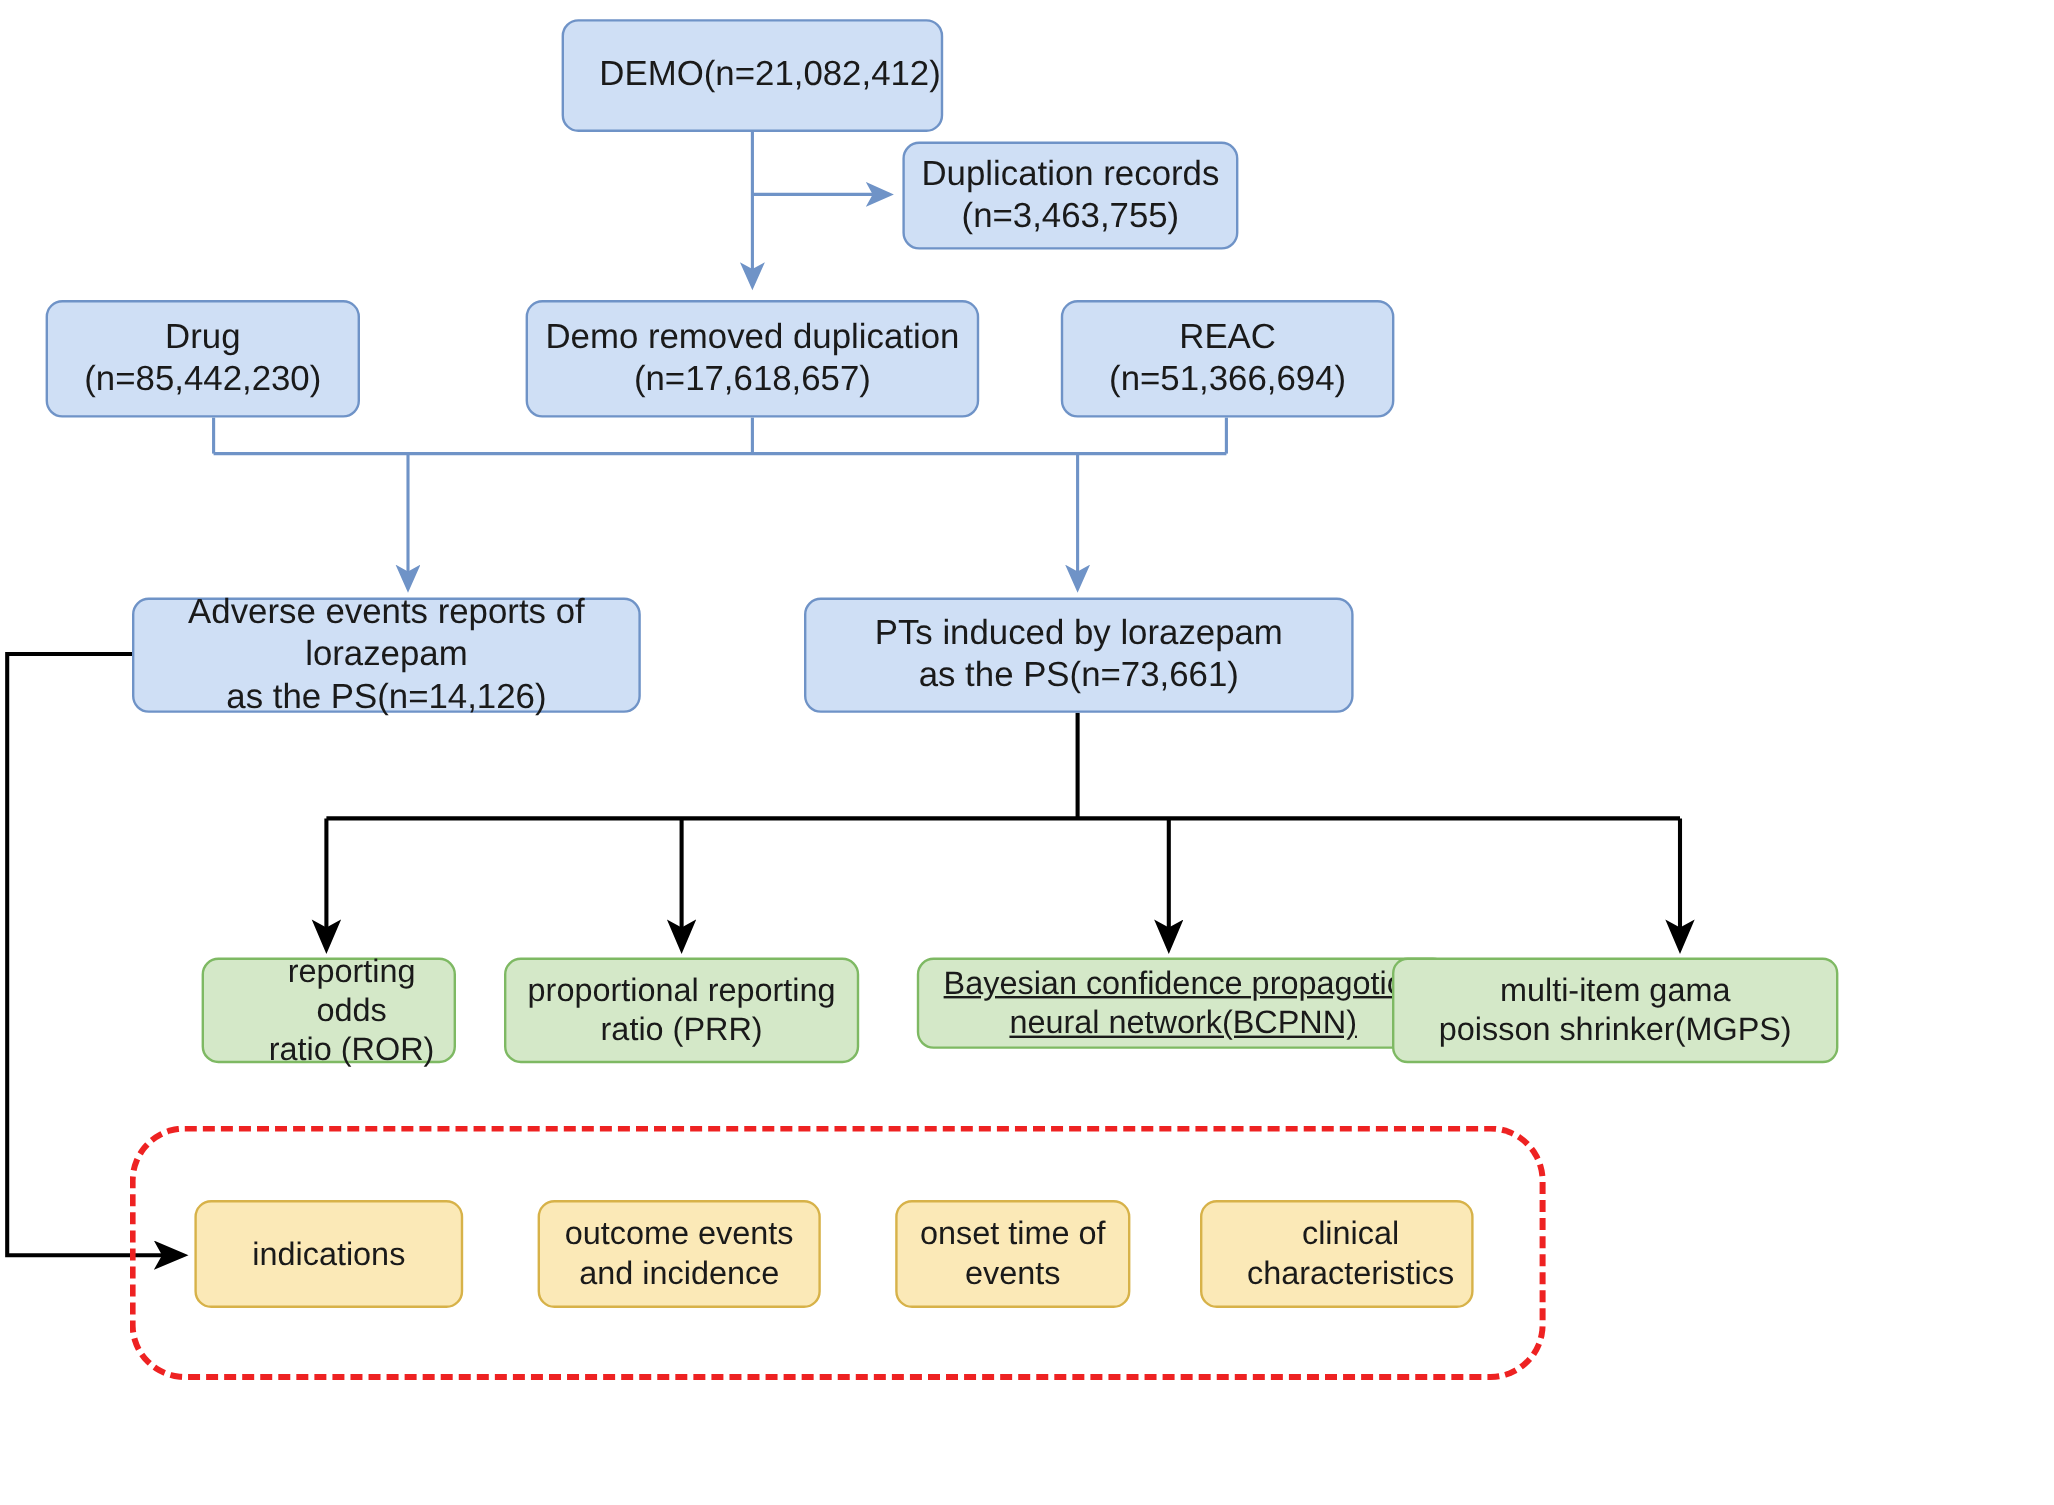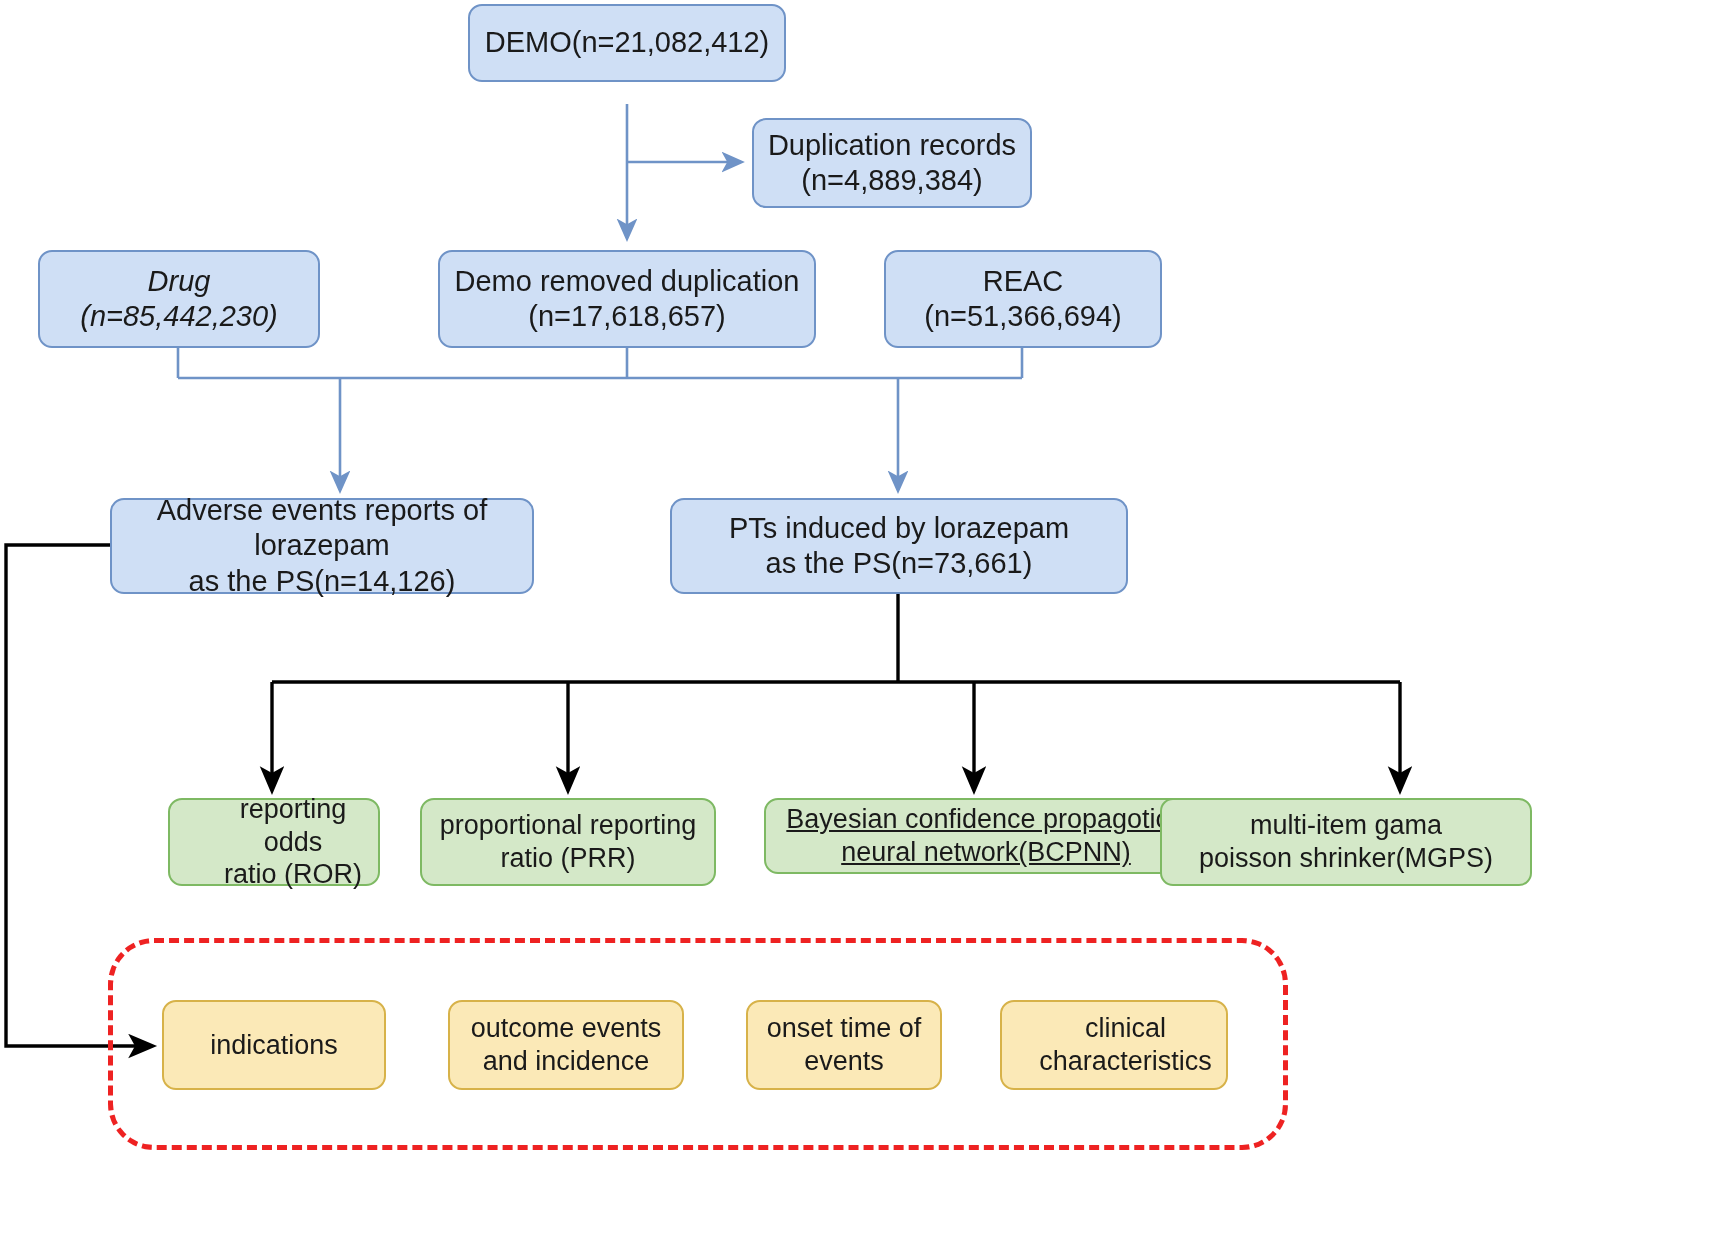--- a/index.html
+++ b/index.html
@@ -103,30 +103,30 @@
       <path d="M568,682 L568,790" stroke="#000000" stroke-width="3.4" fill="none" marker-end="url(#arrow-black)"></path>
       <path d="M974,682 L974,790" stroke="#000000" stroke-width="3.4" fill="none" marker-end="url(#arrow-black)"></path>
       <path d="M1400,682 L1400,790" stroke="#000000" stroke-width="3.4" fill="none" marker-end="url(#arrow-black)"></path>
     </g>
 
     <g>
       <path d="M112,545 L6,545 L6,1046 L152,1046" stroke="#000000" stroke-width="3.4" fill="none" marker-end="url(#arrow-black)"></path>
     </g>
   </svg>
 
-  <div class="node node-blue" style="left:468px; top:4px; width:318px; height:78px;">
+  <div class="node node-blue" style="left:468px; top:16px; width:318px; height:94px;justify-content:flex-end;">
     <span>DEMO(n=21,082,412)</span>
   </div>
 
   <div class="node node-blue" style="left:752px; top:118px; width:280px; height:90px;">
     <span>Duplication records
-(n=4,889,384)</span>
+(n=3,463,755)</span>
   </div>
 
-  <div class="node node-blue" style="left:38px; top:250px; width:282px; height:98px;font-style:italic;">
+  <div class="node node-blue" style="left:38px; top:250px; width:262px; height:98px;">
     <span>Drug
 (n=85,442,230)</span>
   </div>
 
   <div class="node node-blue" style="left:438px; top:250px; width:378px; height:98px;">
     <span>Demo removed duplication
 (n=17,618,657)</span>
   </div>
 
   <div class="node node-blue" style="left:884px; top:250px; width:278px; height:98px;">

